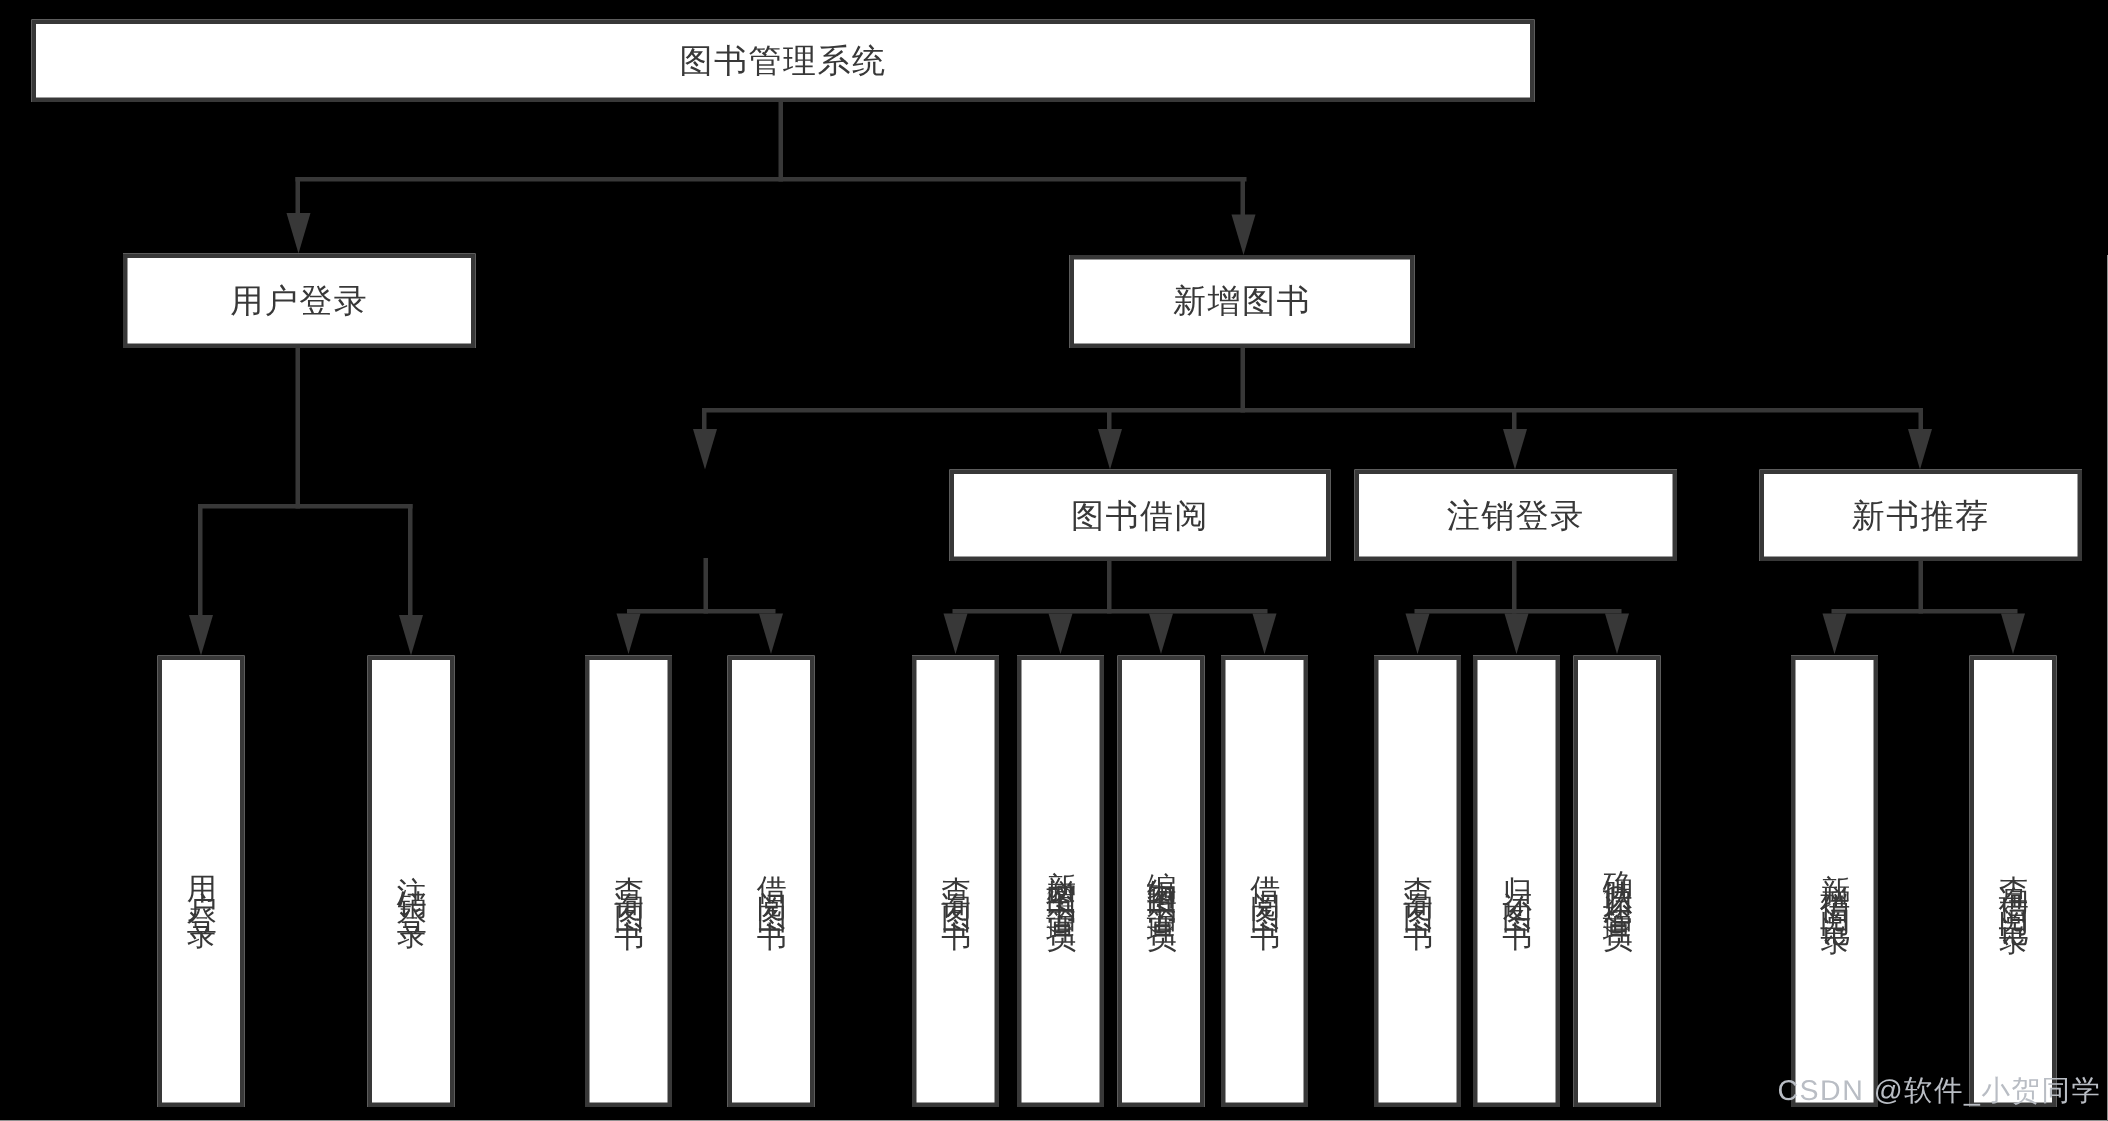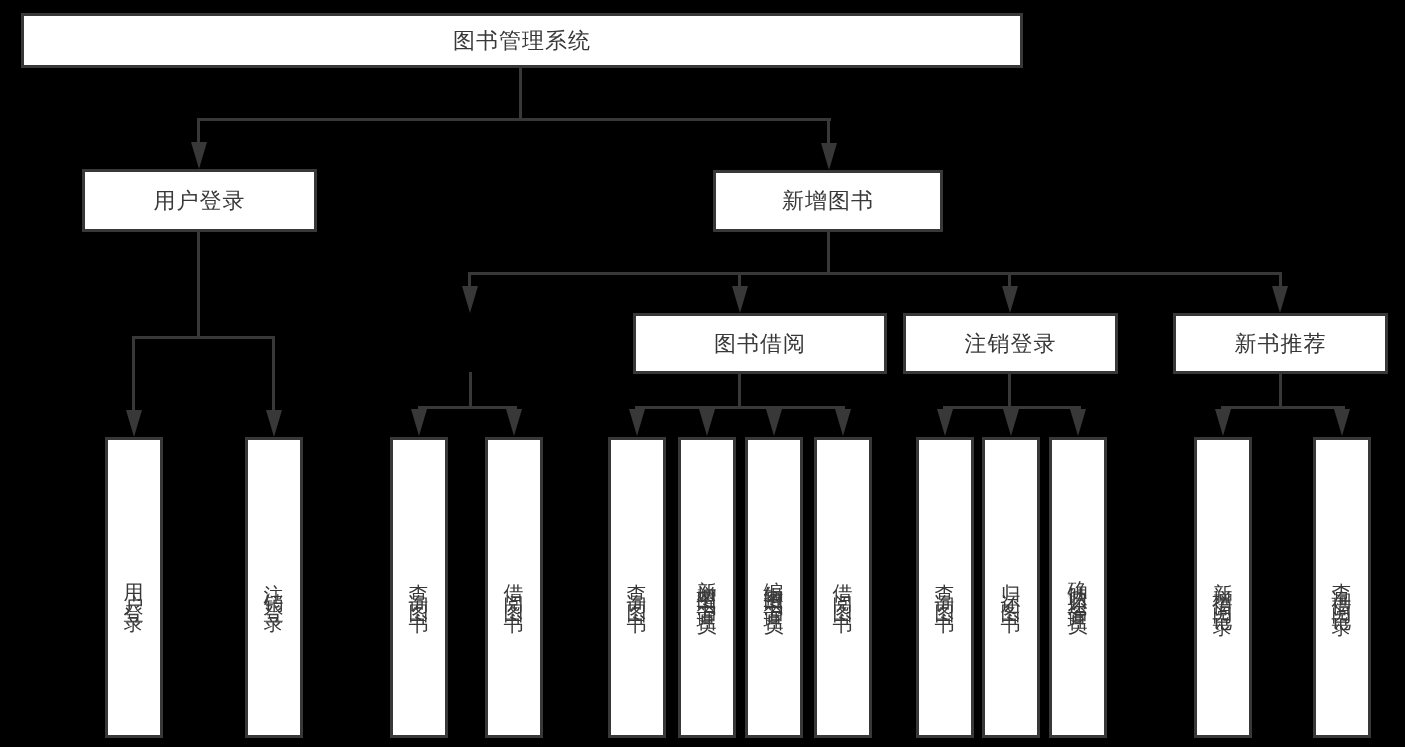--- a/index.html
+++ b/index.html
@@ -140,14 +140,15 @@
     <span>确认归还（管理员）</span>
   </div>
 
   <div class="box vbox mid" style="left:1194px; top:437px; width:58px; height:301px;">
     <span>新增借阅记录</span>
   </div>
   <div class="box vbox mid" style="left:1313px; top:437px; width:58px; height:301px;">
     <span>查询借阅记录</span>
   </div>
 
+  <div class="watermark">CSDN @软件_小贺同学</div>
 
 </div>
 
 </body></html>

